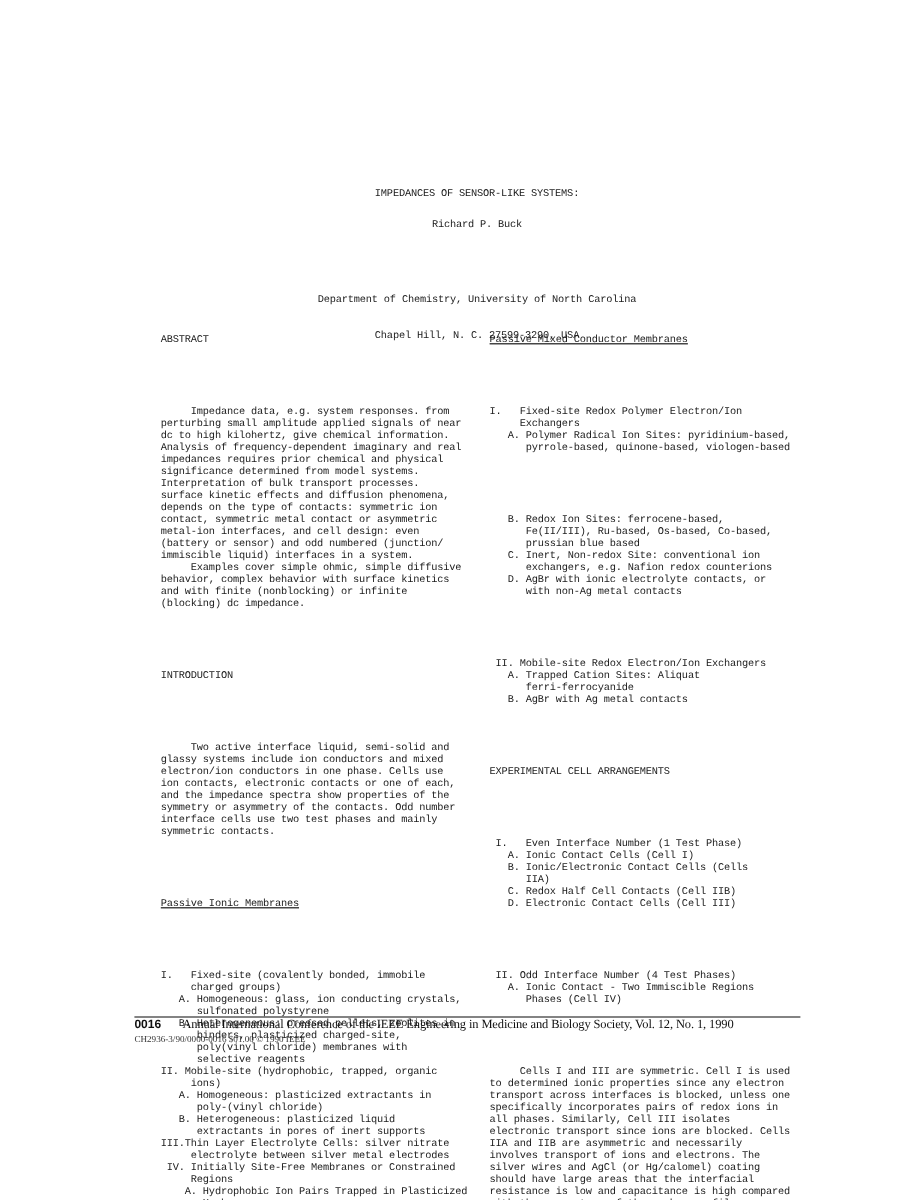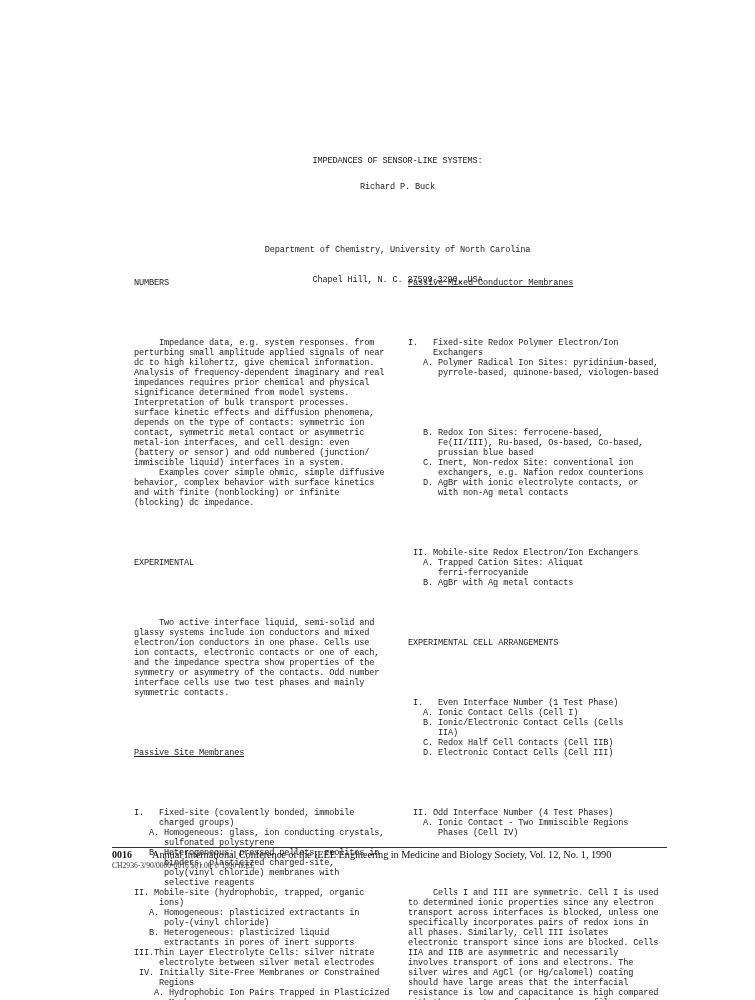--- a/index.html
+++ b/index.html
@@ -22,46 +22,46 @@
 
   .heading { height: 10px; }
   .underline { text-decoration: underline; }
   .gap { height: 10px; }
   .line { height: 10px; }
 
   
   #footer-rule { position: absolute; left: 112px; top: 847px; width: 555px; height: 1px; background: #333; }
   #footer { position: absolute; left: 112px; top: 849px; width: 555px; font-family: "Liberation Serif", "DejaVu Serif", serif; color: #111; }
   #footer .row1 { font-size: 10.4px; line-height: 12px; white-space: nowrap; display: flex; }
-  #footer .pgnum { font-family: Liberation Serif, serif; font-weight: bold; font-size: 10px; width: 40px; }
+  #footer .pgnum { font-family: Liberation Sans, sans-serif; font-weight: bold; font-size: 10px; width: 40px; }
   #footer .conf { flex: 1; text-align: left; letter-spacing: -0.1px; }
   #footer .row2 { font-size: 7.6px; line-height: 10px; text-align: left; color: #333; white-space: nowrap; }
 </style>
 </head>
 <body>
 
 <div id="title-block" class="center mono">
   <div>IMPEDANCES OF SENSOR-LIKE SYSTEMS:</div>
 </div>
 <div id="author" class="center mono">Richard P. Buck</div>
 <div id="affil" class="center mono">
   <div>Department of Chemistry, University of North Carolina</div>
   <div>Chapel Hill, N. C. 27599-3290, USA</div>
 </div>
 
 <div id="col-left" class="col mono">
-  <div class="heading">NUMBERS</div>
+  <div class="heading">ABSTRACT</div>
   <div class="gap"></div>
   <div><div class="line">     Impedance data, e.g. system responses. from</div><div class="line">perturbing small amplitude applied signals of near</div><div class="line">dc to high kilohertz, give chemical information.</div><div class="line">Analysis of frequency-dependent imaginary and real</div><div class="line">impedances requires prior chemical and physical</div><div class="line">significance determined from model systems.</div><div class="line">Interpretation of bulk transport processes.</div><div class="line">surface kinetic effects and diffusion phenomena,</div><div class="line">depends on the type of contacts: symmetric ion</div><div class="line">contact, symmetric metal contact or asymmetric</div><div class="line">metal-ion interfaces, and cell design: even</div><div class="line">(battery or sensor) and odd numbered (junction/</div><div class="line">immiscible liquid) interfaces in a system.</div><div class="line">     Examples cover simple ohmic, simple diffusive</div><div class="line">behavior, complex behavior with surface kinetics</div><div class="line">and with finite (nonblocking) or infinite</div><div class="line">(blocking) dc impedance.</div></div>
   <div class="gap"></div>
-  <div class="heading">EXPERIMENTAL</div>
+  <div class="heading">INTRODUCTION</div>
   <div class="gap"></div>
   <div><div class="line">     Two active interface liquid, semi-solid and</div><div class="line">glassy systems include ion conductors and mixed</div><div class="line">electron/ion conductors in one phase. Cells use</div><div class="line">ion contacts, electronic contacts or one of each,</div><div class="line">and the impedance spectra show properties of the</div><div class="line">symmetry or asymmetry of the contacts. Odd number</div><div class="line">interface cells use two test phases and mainly</div><div class="line">symmetric contacts.</div></div>
   <div class="gap"></div>
-  <div class="heading underline">Passive Site Membranes</div>
+  <div class="heading underline">Passive Ionic Membranes</div>
   <div class="gap"></div>
   <div><div class="line">I.   Fixed-site (covalently bonded, immobile</div><div class="line">     charged groups)</div><div class="line">   A. Homogeneous: glass, ion conducting crystals,</div><div class="line">      sulfonated polystyrene</div><div class="line">   B. Heterogeneous: pressed pellets, zeolites in</div><div class="line">      binders, plasticized charged-site,</div><div class="line">      poly(vinyl chloride) membranes with</div><div class="line">      selective reagents</div><div class="line">II. Mobile-site (hydrophobic, trapped, organic</div><div class="line">     ions)</div><div class="line">   A. Homogeneous: plasticized extractants in</div><div class="line">      poly-(vinyl chloride)</div><div class="line">   B. Heterogeneous: plasticized liquid</div><div class="line">      extractants in pores of inert supports</div><div class="line">III.Thin Layer Electrolyte Cells: silver nitrate</div><div class="line">     electrolyte between silver metal electrodes</div><div class="line"> IV. Initially Site-Free Membranes or Constrained</div><div class="line">     Regions</div><div class="line">    A. Hydrophobic Ion Pairs Trapped in Plasticized</div><div class="line">       Membranes</div></div>
 </div>
 
 <div id="col-right" class="col mono">
   <div class="heading underline">Passive Mixed Conductor Membranes</div>
   <div class="gap"></div>
   <div><div class="line">I.   Fixed-site Redox Polymer Electron/Ion</div><div class="line">     Exchangers</div><div class="line">   A. Polymer Radical Ion Sites: pyridinium-based,</div><div class="line">      pyrrole-based, quinone-based, viologen-based</div></div>
   <div class="gap"></div>
   <div><div class="line">   B. Redox Ion Sites: ferrocene-based,</div><div class="line">      Fe(II/III), Ru-based, Os-based, Co-based,</div><div class="line">      prussian blue based</div><div class="line">   C. Inert, Non-redox Site: conventional ion</div><div class="line">      exchangers, e.g. Nafion redox counterions</div><div class="line">   D. AgBr with ionic electrolyte contacts, or</div><div class="line">      with non-Ag metal contacts</div></div>

